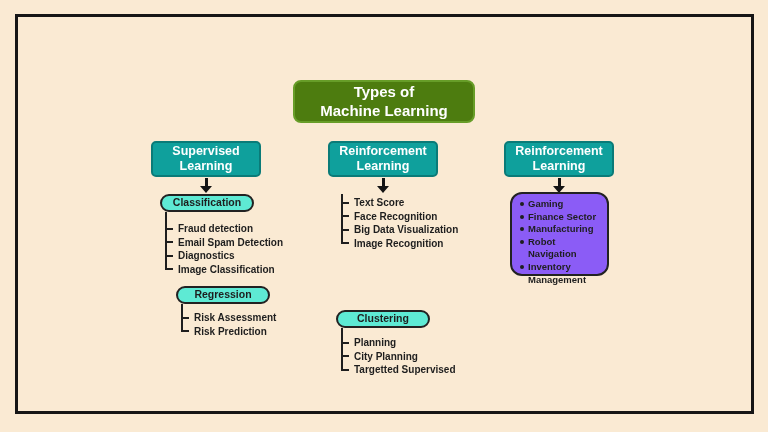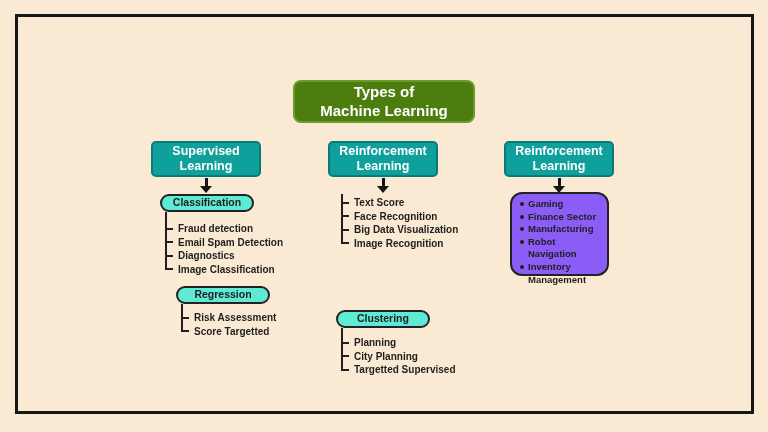--- a/index.html
+++ b/index.html
@@ -138,21 +138,21 @@
       </li>
   </ul>
 </div>
 <div class="abs group g-c1b">
   <div class="pill pill-1line">Regression</div>
   <ul class="tree" style="--mt:7px; --lh:27.5px">
     <li>
         <span>Risk Assessment</span>
       </li>
     <li>
-        <span>Score Targetted</span>
+        <span>Risk Prediction</span>
       </li>
   </ul>
 </div>
 
 <div class="abs group g-c2a">
   <ul class="tree" style="--mt:2px; --lh:49.5px">
     <li>
         <span>Text Score</span>
       </li>
     <li>

